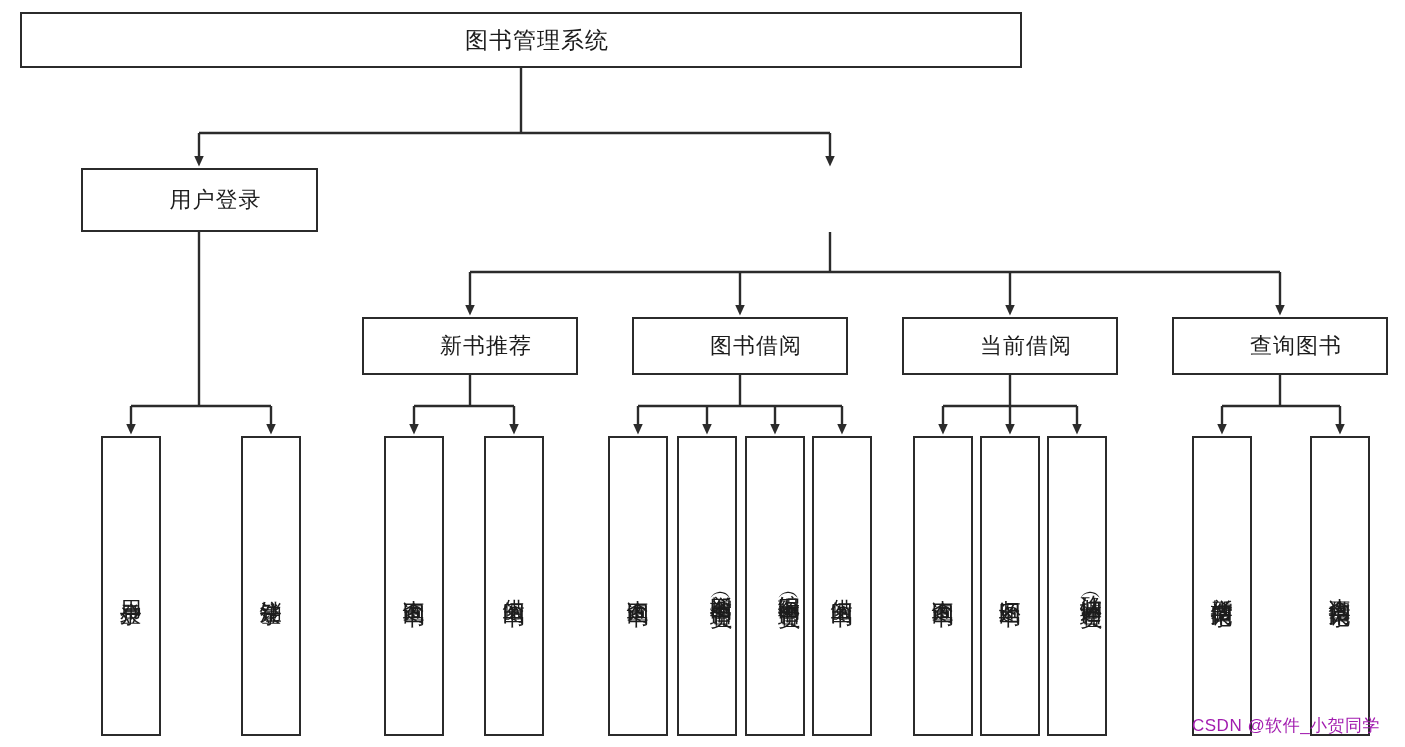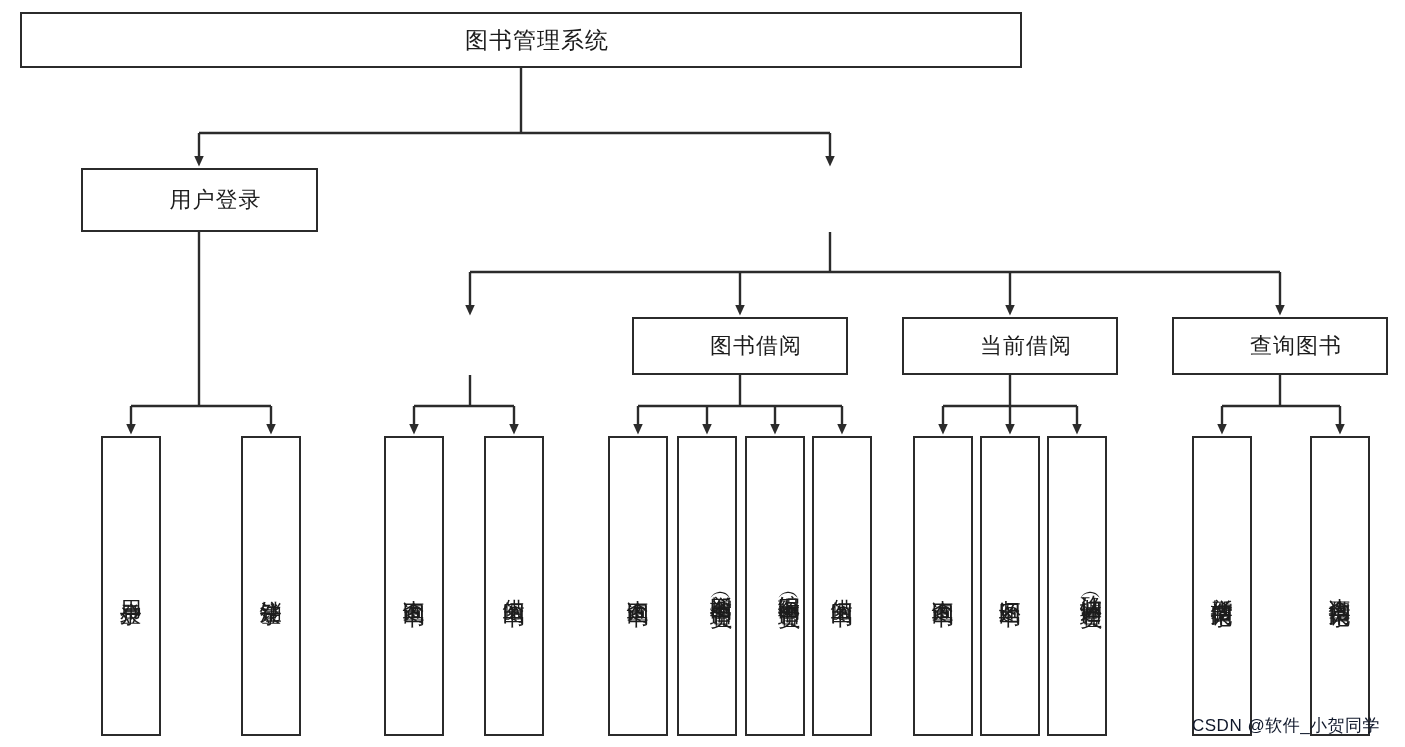--- a/index.html
+++ b/index.html
@@ -6,21 +6,21 @@
   body{font-family:"Liberation Sans","DejaVu Sans",sans-serif;}
   #stage{position:relative;width:1405px;height:747px;background:#ffffff;overflow:hidden;}
   #wires{position:absolute;left:0;top:0;width:1405px;height:747px;}
   .node{position:absolute;box-sizing:border-box;background:#ffffff;border:2px solid #2b2b2b;
         display:flex;align-items:center;justify-content:center;color:#1c1c1c;padding-left:32px;}
   .node.h{font-size:22px;letter-spacing:1px;}
   .node.v{writing-mode:vertical-rl;text-orientation:upright;font-size:22px;line-height:1.25;
           letter-spacing:2px;padding:14px 0;}
   .node.v.topalign{align-items:flex-start;}
   .node.root{font-size:23px;}
-  .watermark{position:absolute;left:1192px;top:714px;font-size:17px;color:#0f172a;
+  .watermark{position:absolute;left:1192px;top:714px;font-size:17px;color:#a21caf;
              white-space:nowrap;letter-spacing:0.5px;}
 </style>
 </head>
 <body>
 
 <div id="stage">
 
   <svg id="wires" viewBox="0 0 1405 747" xmlns="http://www.w3.org/2000/svg">
     <defs>
       <marker id="arw" markerWidth="12" markerHeight="12" refX="1.5" refY="5" orient="auto" markerUnits="userSpaceOnUse">
@@ -68,20 +68,21 @@
       <path d="M1222,406 L1340,406"></path>
       <path d="M1222,406 L1222,425" marker-end="url(#arw)"></path>
       <path d="M1340,406 L1340,425" marker-end="url(#arw)"></path>
     </g>
   </svg>
 
   <div class="node h root" style="left:20px;top:12px;width:1002px;height:56px;">图书管理系统</div>
 
   <div class="node h" style="left:81px;top:168px;width:237px;height:64px;">用户登录</div>
 
+  <div class="node h" style="left:362px;top:317px;width:216px;height:58px;">新书推荐</div>
   <div class="node h" style="left:902px;top:317px;width:216px;height:58px;">当前借阅</div>
   <div class="node h" style="left:632px;top:317px;width:216px;height:58px;">图书借阅</div>
   <div class="node h" style="left:1172px;top:317px;width:216px;height:58px;">查询图书</div>
 
   <div class="node v" style="left:101px;top:436px;width:60px;height:300px;">用户登录</div>
   <div class="node v" style="left:241px;top:436px;width:60px;height:300px;">注销登录</div>
 
   <div class="node v" style="left:384px;top:436px;width:60px;height:300px;">查询图书</div>
   <div class="node v" style="left:484px;top:436px;width:60px;height:300px;">借阅图书</div>
 

